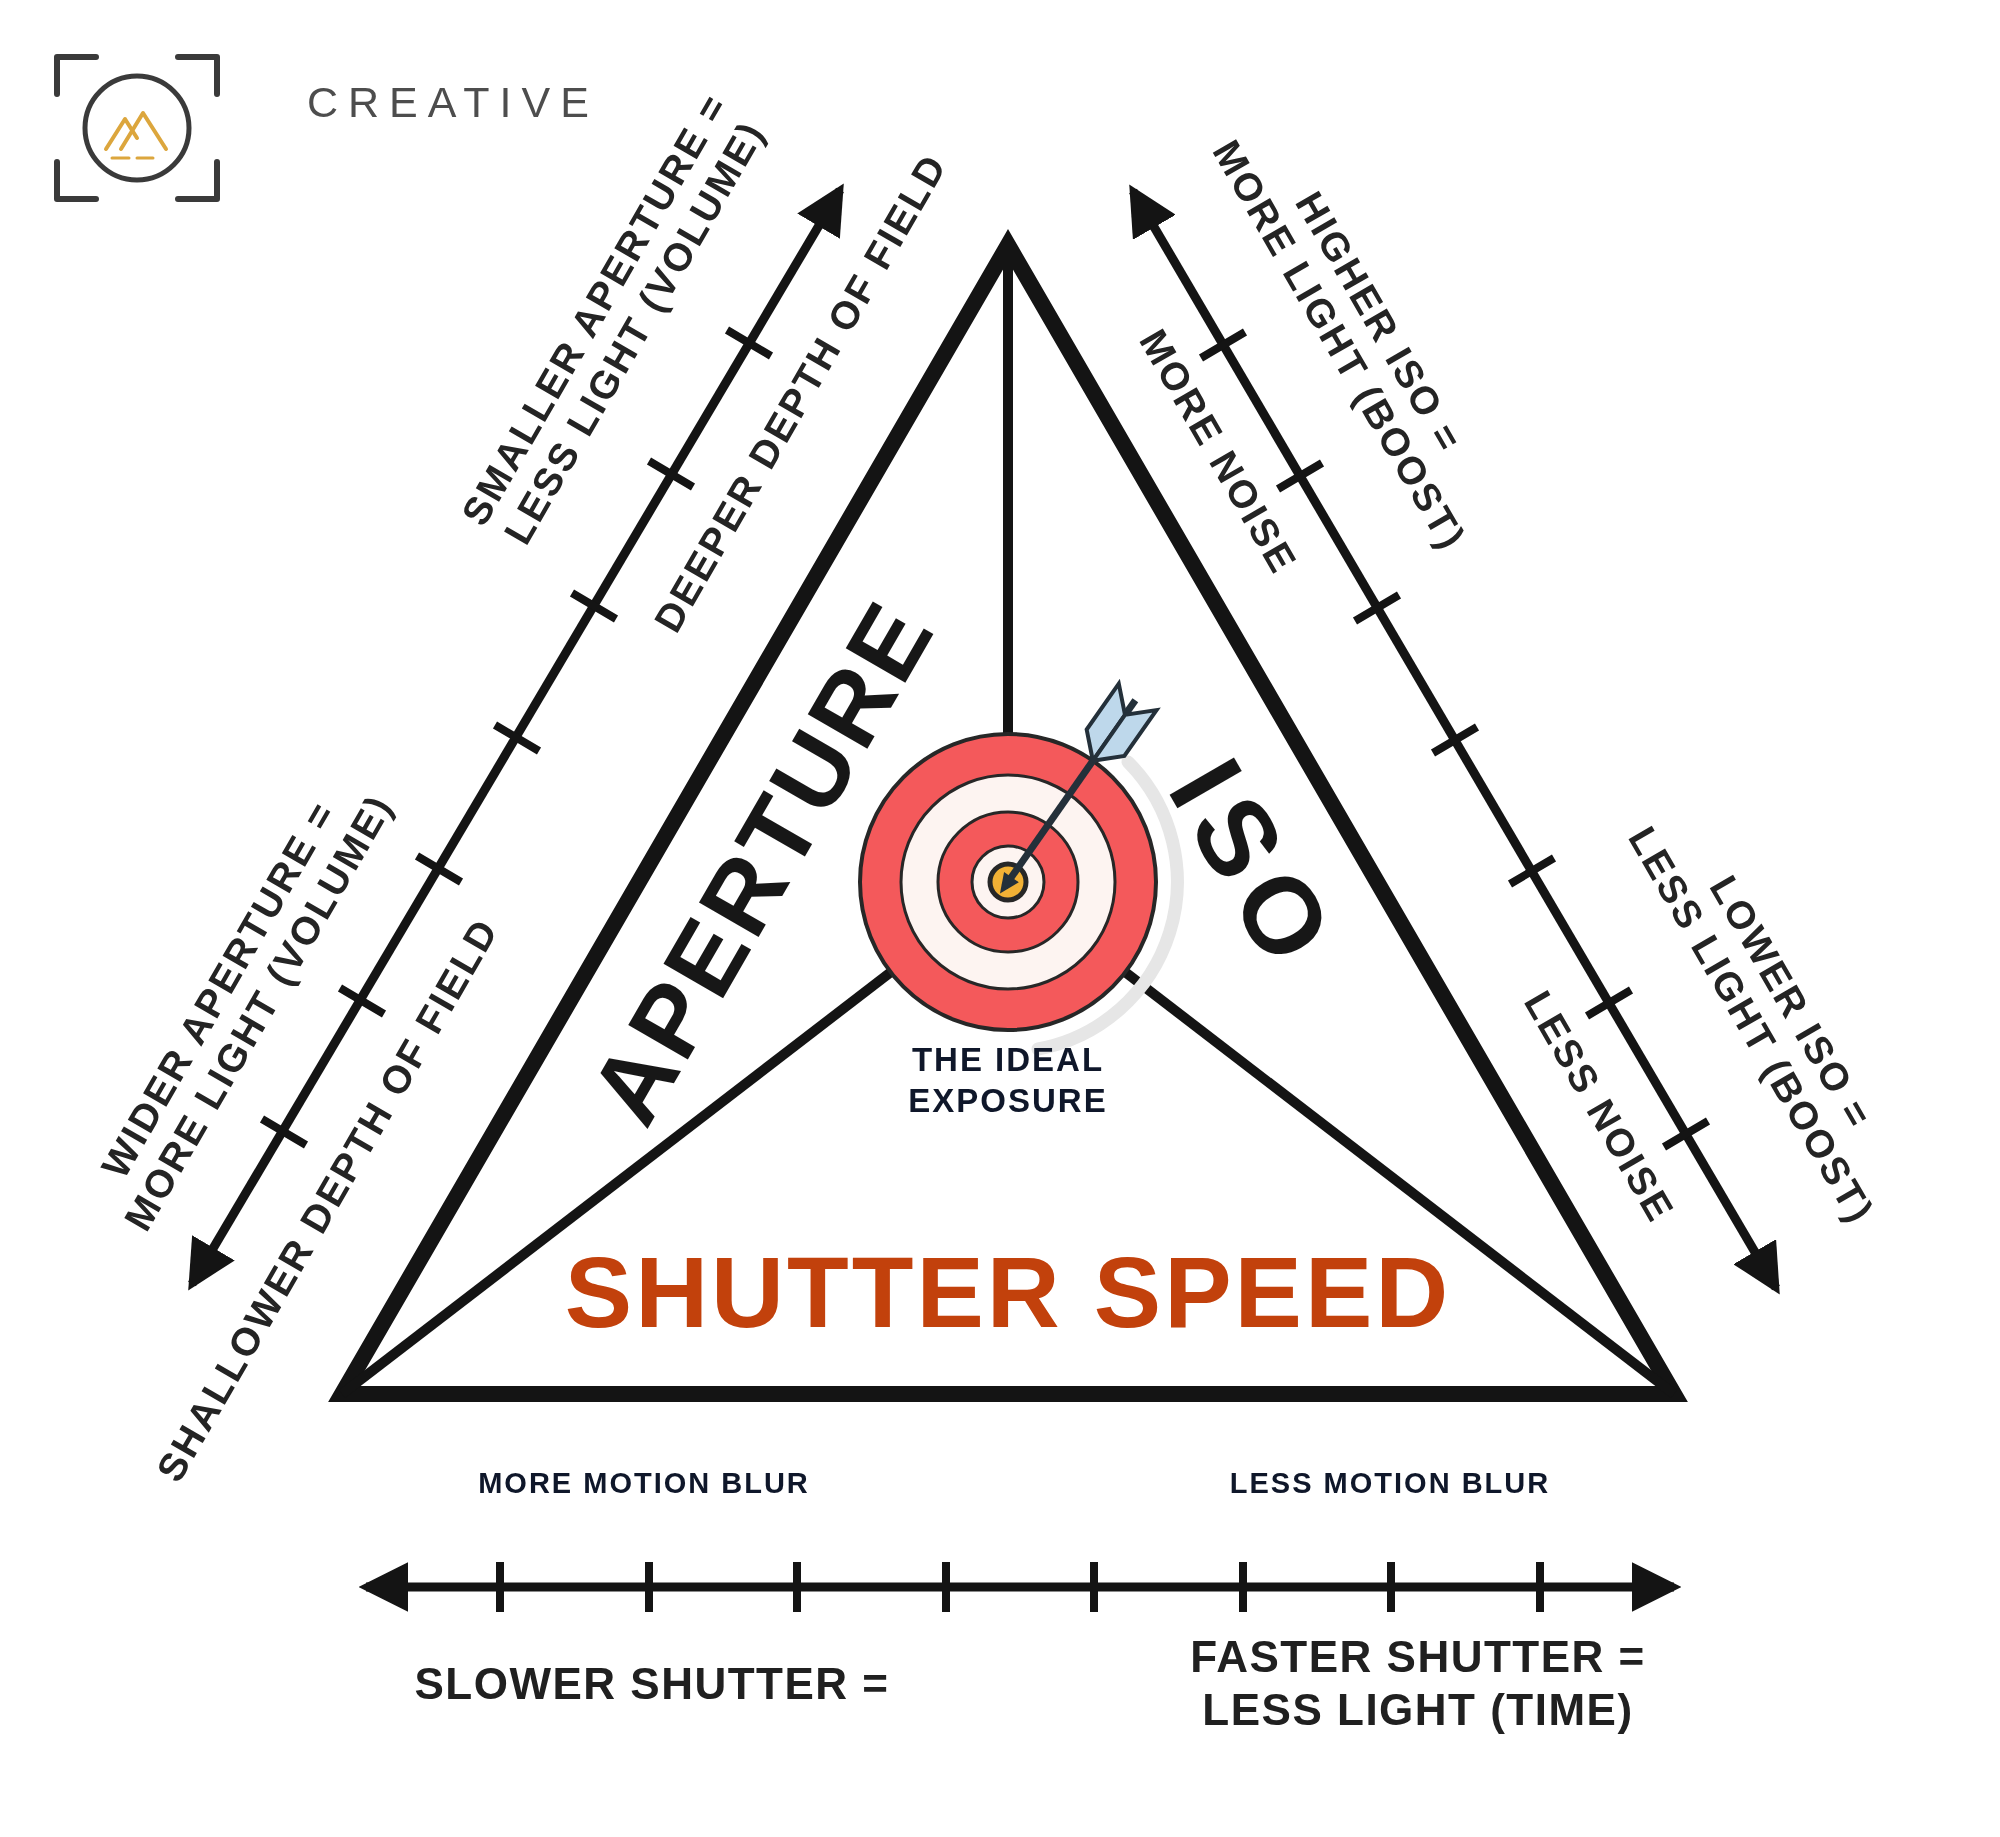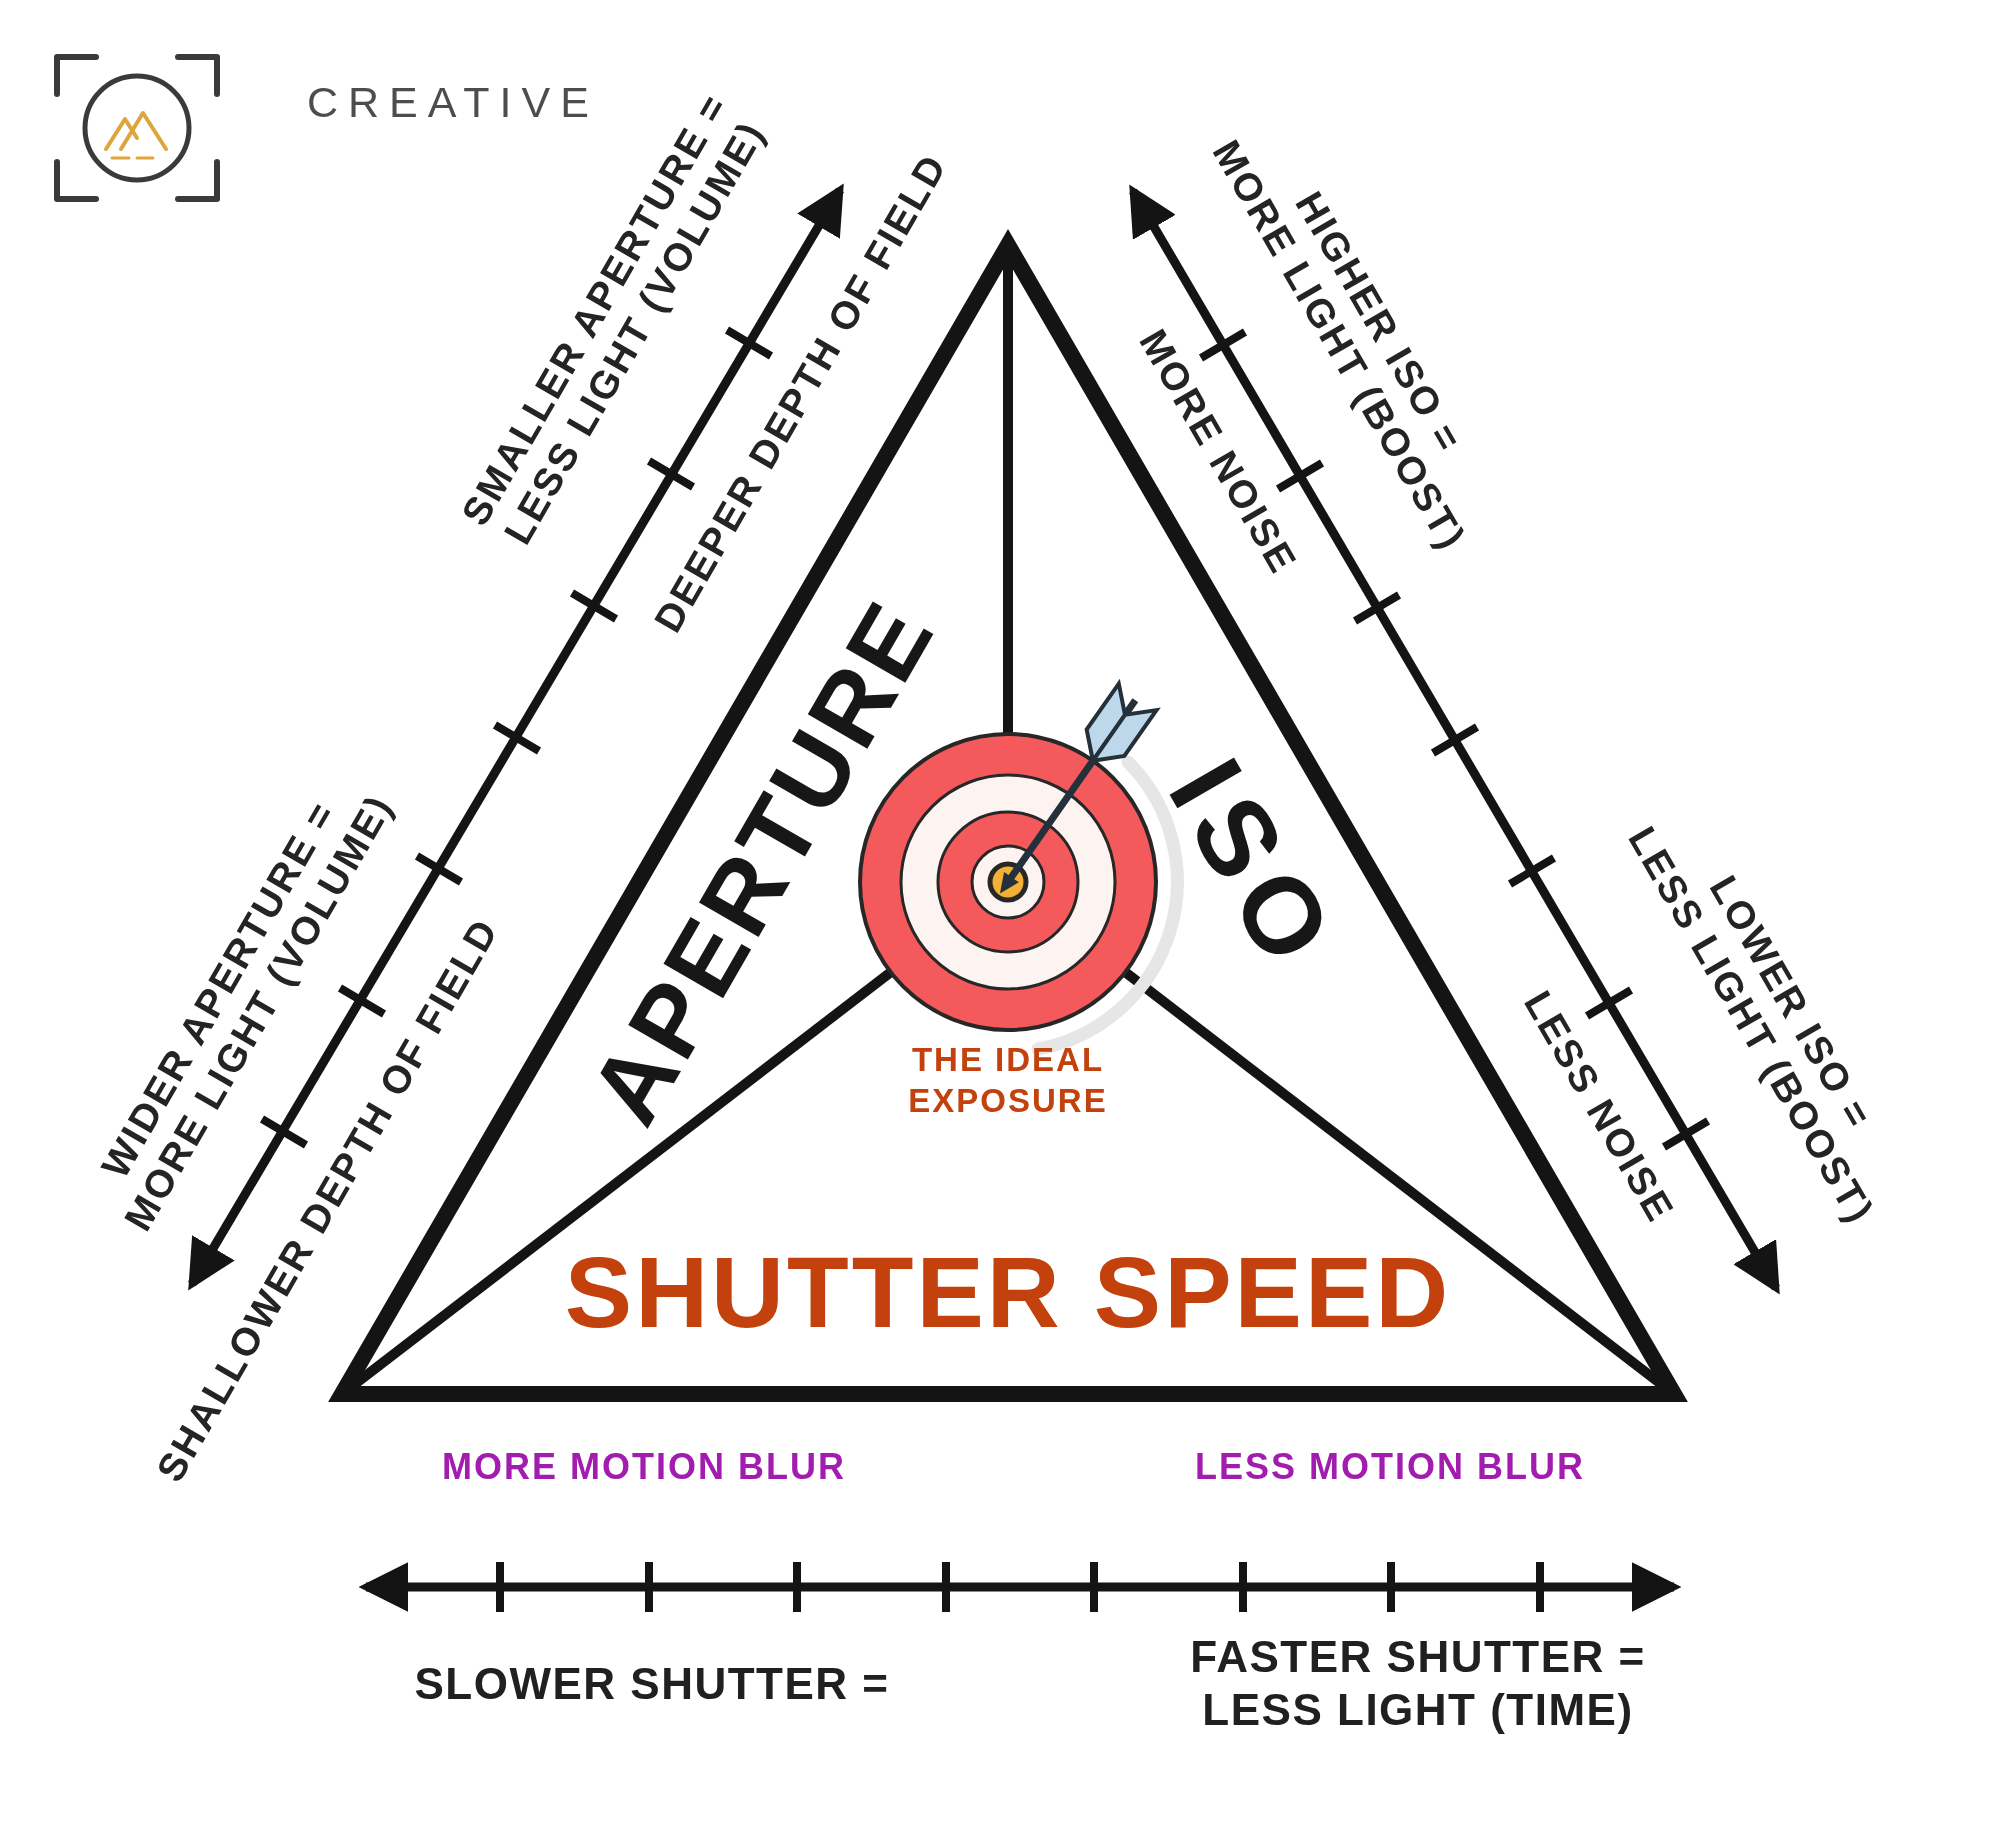--- a/index.html
+++ b/index.html
@@ -12,23 +12,23 @@
   .lbl { position:absolute; text-align:center; white-space:nowrap; color:#262626; font-weight:700; }
   .lbl span { display:block; }
   .rot-l { transform:translate(-50%,-50%) rotate(-60deg); }
   .rot-r { transform:translate(-50%,-50%) rotate(60deg); }
   .flat  { transform:translate(-50%,-50%); }
 
   .axis-label  { font-size:39px; letter-spacing:2.5px; line-height:1.18; color:#242424; }
   .side-word   { font-size:100px; font-weight:800; letter-spacing:4px; color:#171717; }
   .iso-word    { font-size:108px; font-weight:800; letter-spacing:12px; color:#171717; }
   .shutter-word{ font-size:101px; font-weight:800; letter-spacing:3px; color:#c2410c; }
-  .ideal       { font-size:33px; letter-spacing:2px; line-height:1.25; color:#c2410c; }
+  .ideal       { font-size:33px; letter-spacing:2px; line-height:1.25; color:#0f172a; }
   .watermark   { font-size:44px; font-weight:700; letter-spacing:11px; color:#f3cdc5; }
-  .blur-label  { font-size:36px; letter-spacing:2px; color:#a21caf; }
+  .blur-label  { font-size:29px; letter-spacing:2px; color:#0f172a;margin-top:16px; }
   .sub-label   { font-size:44px; font-weight:800; letter-spacing:1.5px; line-height:1.2; color:#202020; }
 
   .brand {
     position:absolute; left:307px; top:74px; color:#4d4d4d;
     font-size:43px; letter-spacing:10px; line-height:1.34; font-weight:400;
   }
   .brand span { display:block; }
 </style>
 </head>
 <body>

